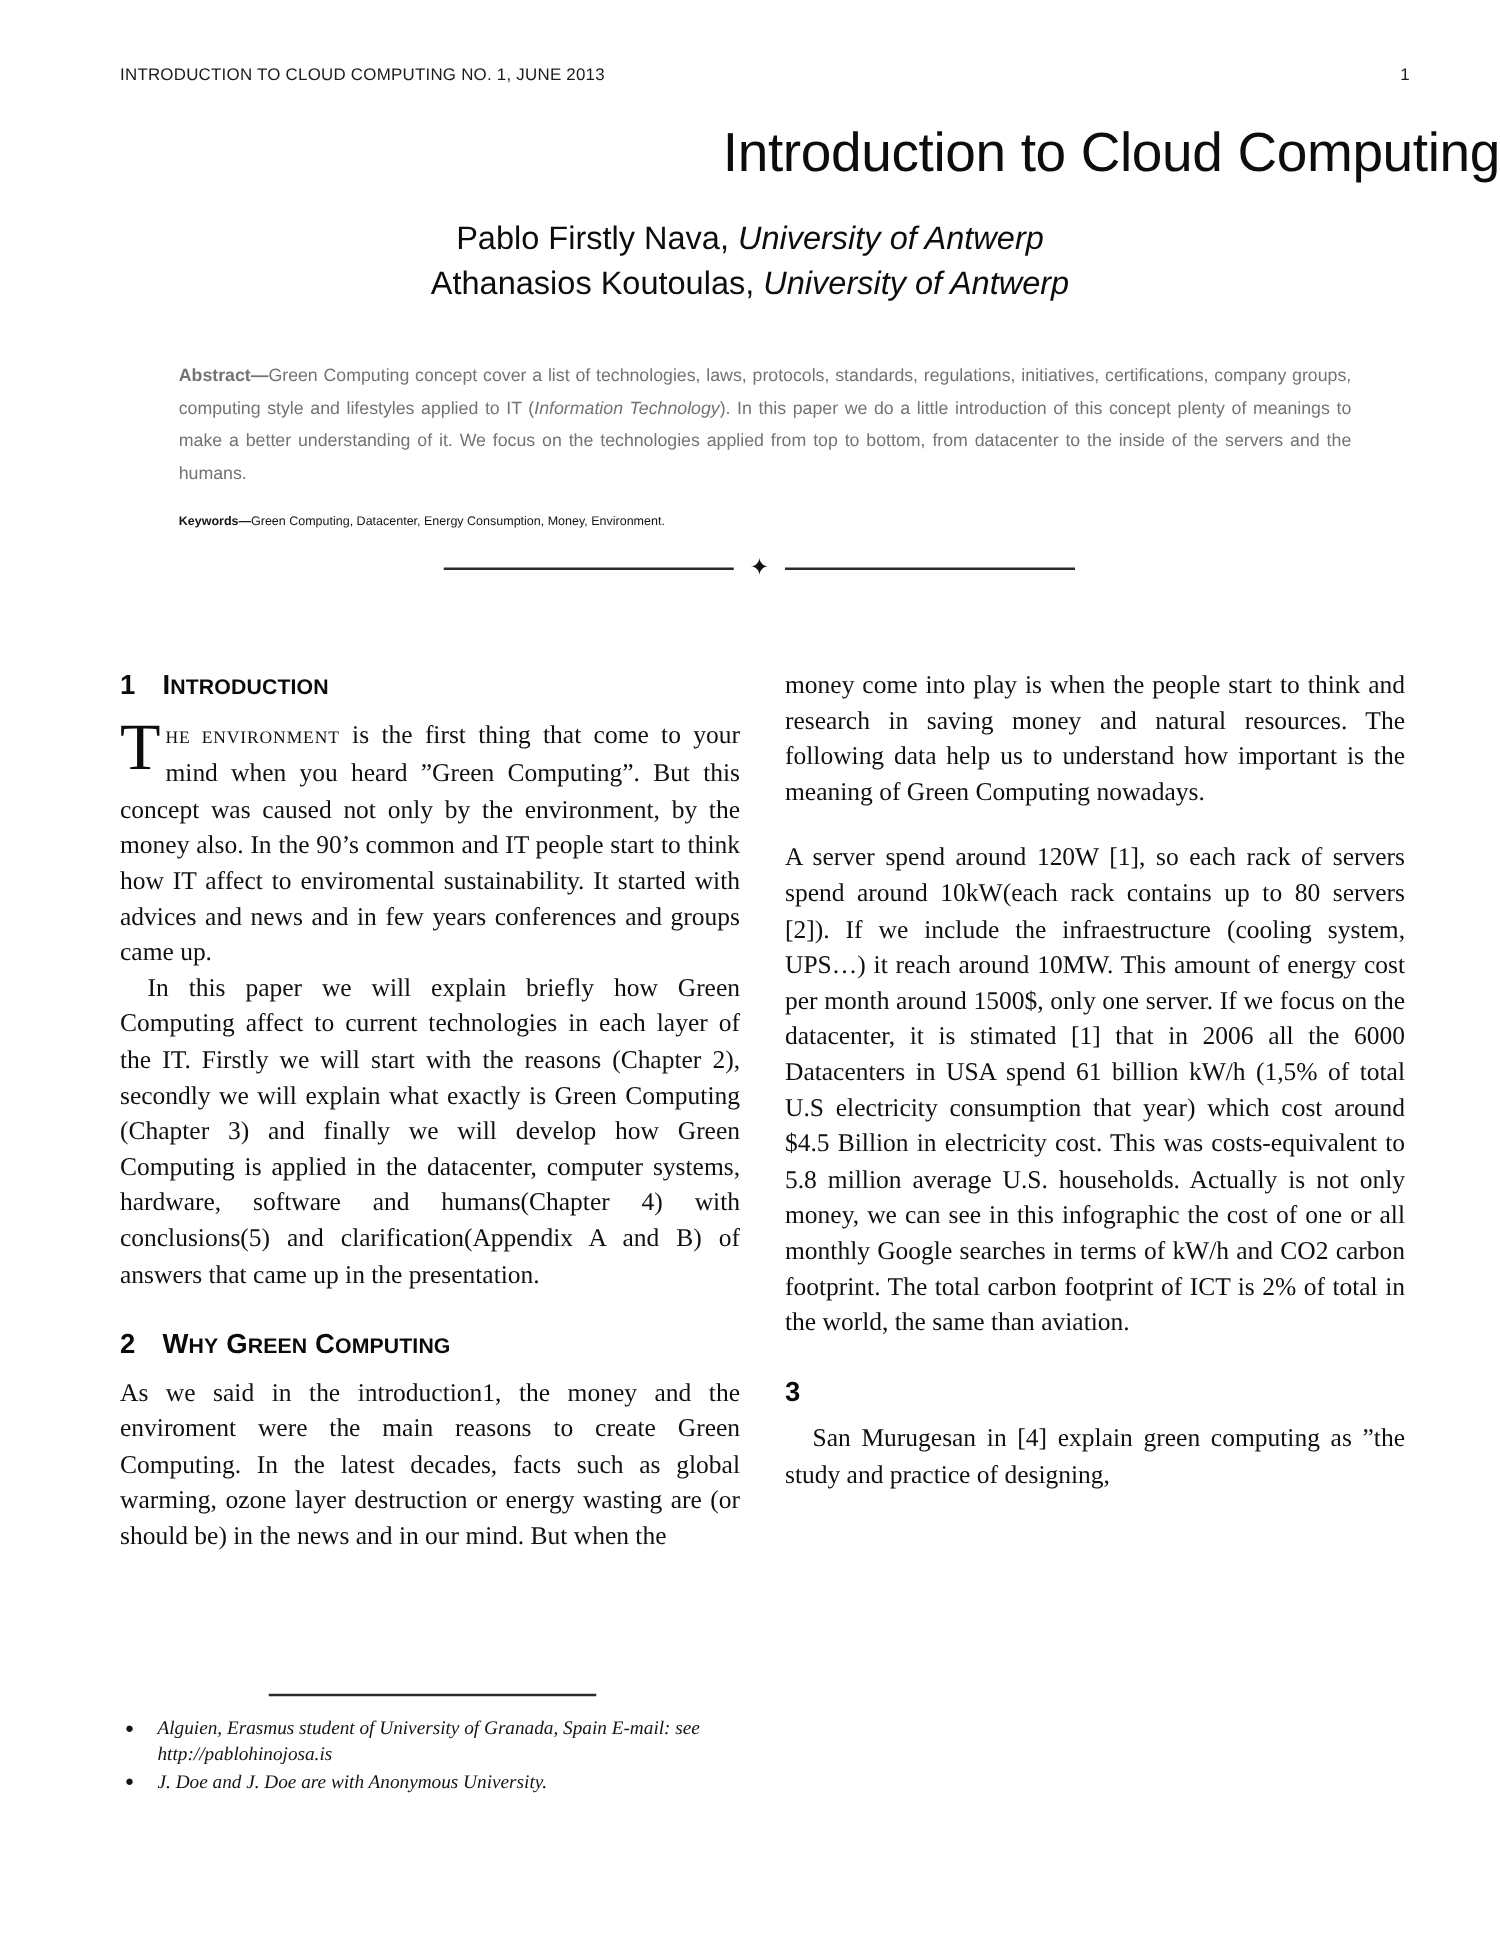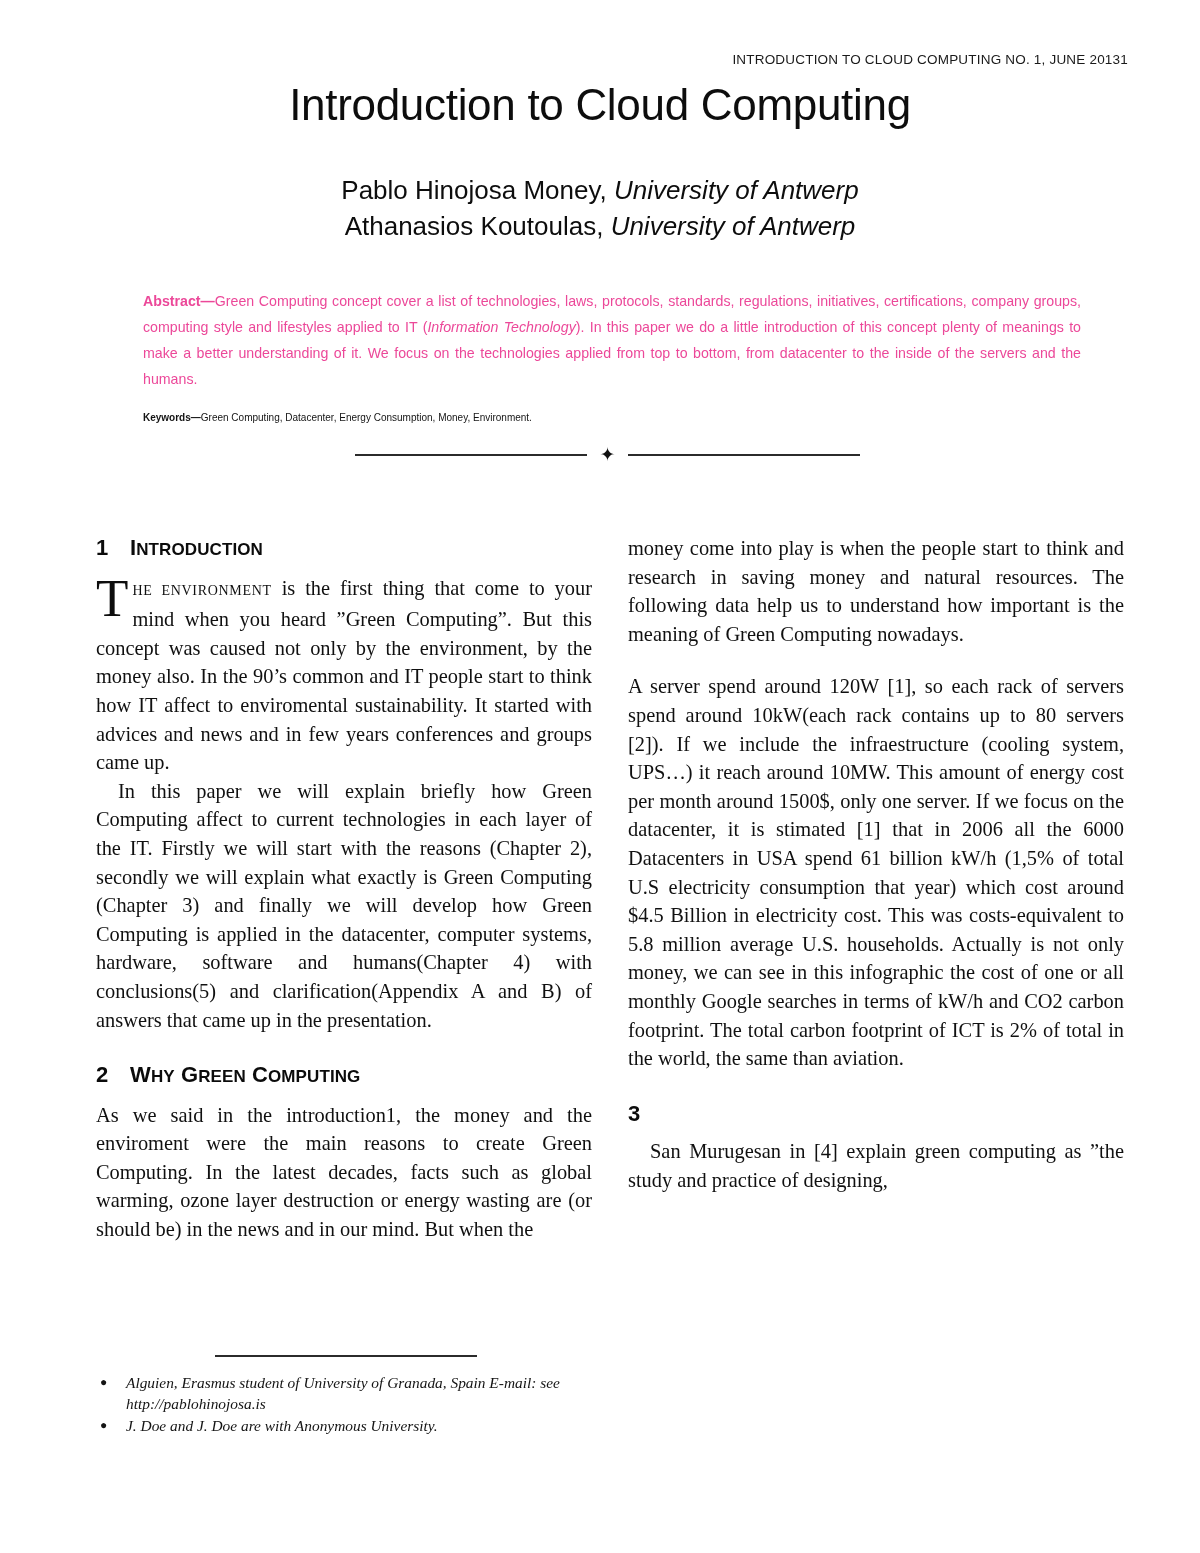--- a/index.html
+++ b/index.html
@@ -24,36 +24,36 @@
     height: 1553px;
   }
 
   
   .runhead {
     position: absolute;
     left: 96px;
     top: 52px;
     width: 1032px;
     display: flex;
-    justify-content: flex-end;
+    justify-content: space-between;
     align-items: baseline;
     font-family: "Liberation Sans", sans-serif;
     font-size: 13.5px;
     letter-spacing: 0.2px;
     color: #1a1a1a;
   }
   .runhead .folio { font-size: 13.5px; }
 
   
   .title {
     position: absolute;
     left: 0;
-    top: 80px;
+    top: 98px;
     width: 1200px;
-    text-align: center;
+    text-align: right;
     font-family: "Liberation Sans", sans-serif;
     font-weight: 400;
     font-size: 44px;
     letter-spacing: -0.3px;
     color: #0d0d0d;
   }
   .authors {
     position: absolute;
     left: 0;
     top: 172px;
@@ -69,21 +69,21 @@
   
   .absblock {
     position: absolute;
     left: 143px;
     top: 288px;
     width: 938px;
     font-family: "Liberation Sans", sans-serif;
     font-size: 14.2px;
     line-height: 26px;
     text-align: justify;
-    color: #ec4899;
+    color: #737373;
   }
   .absblock .lead { font-weight: bold; }
   .absblock .it { font-style: italic; }
   .kwblock {
     position: absolute;
     left: 143px;
     top: 405px;
     width: 938px;
     font-family: "Liberation Sans", sans-serif;
     font-size: 10px;
@@ -229,21 +229,21 @@
 
   <div class="runhead">
     <span>INTRODUCTION TO CLOUD COMPUTING NO. 1, JUNE 2013</span>
     <span class="folio">1</span>
   </div>
 
   <div class="title">Introduction to Cloud Computing</div>
 
   <div class="authors">
     <div>
-      <span>Pablo Hinojosa Money,</span><span class="aff"> University of Antwerp</span>
+      <span>Pablo Firstly Nava,</span><span class="aff"> University of Antwerp</span>
     </div>
     <div>
       <span>Athanasios Koutoulas,</span><span class="aff"> University of Antwerp</span>
     </div>
   </div>
 
   <div class="absblock">
     <span class="lead">Abstract—</span><span>Green Computing concept cover a list of technologies, laws, protocols, standards, regulations, initiatives, certifications, company groups, computing style and lifestyles applied to IT (</span><span class="it">Information Technology</span><span>). In this paper we do a little introduction of this concept plenty of meanings to make a better understanding of it. We focus on the technologies applied from top to bottom, from datacenter to the inside of the servers and the humans.</span>
   </div>
 

